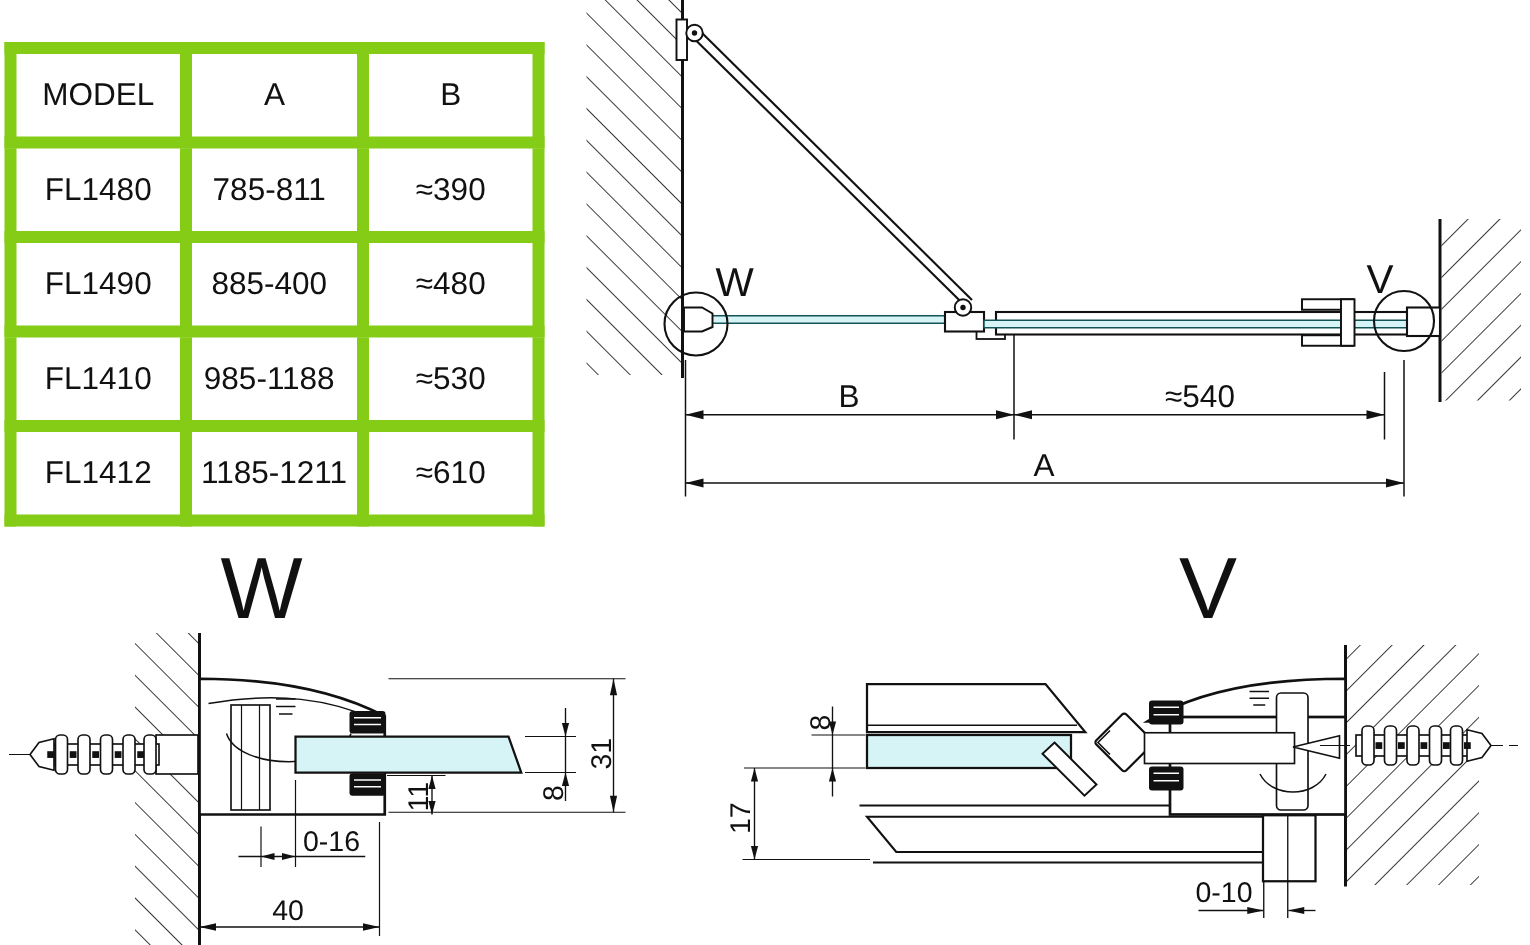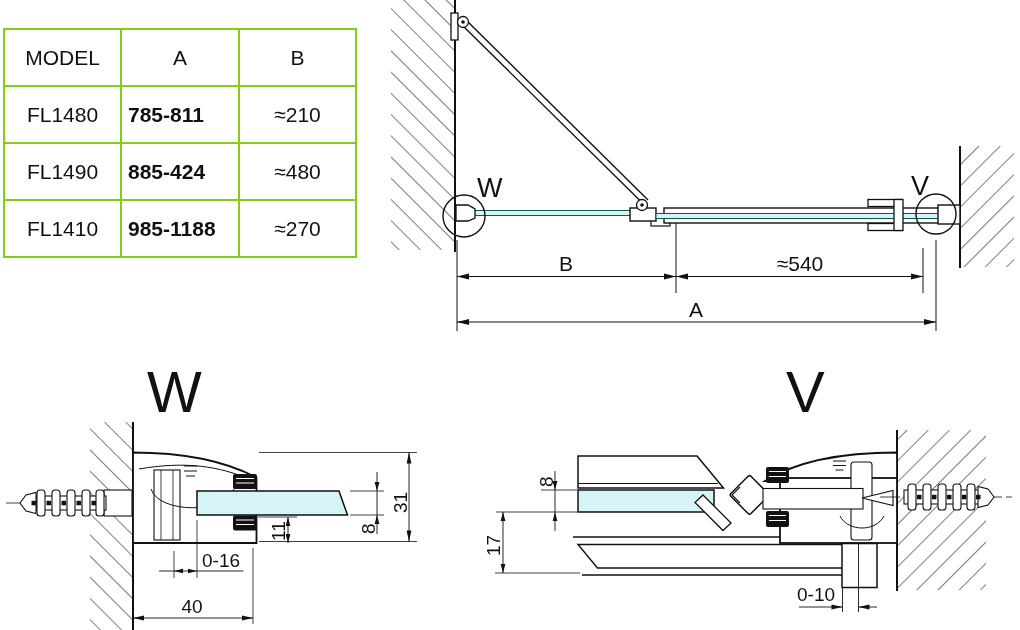--- a/index.html
+++ b/index.html
@@ -1,22 +1,22 @@
 <!DOCTYPE html>
 <html><head>
 <meta charset="utf-8">
 <style>
   html,body{margin:0;padding:0;background:#fff;}
   .canvas{position:relative;width:1020px;height:630px;background:#ffffff;overflow:hidden;
           font-family:"Liberation Sans",sans-serif;color:#111;}
   .spec-table{position:absolute;left:3px;top:28px;width:352px;border-collapse:collapse;
               table-layout:fixed;font-size:21px;border:2.5px solid #111;}
-  .spec-table th,.spec-table td{border:2px solid #84cc16;height:29px;text-align:center;
+  .spec-table th,.spec-table td{border:8px solid #84cc16;height:29px;text-align:center;
               padding:13px;font-weight:normal;white-space:nowrap;}
-  .spec-table td.c-a{text-align:left;padding-left:6px;font-weight:bold;}
+  .spec-table td.c-a{text-align:center;padding-left:6px;}
   svg{position:absolute;overflow:visible;}
   svg text{font-family:"Liberation Sans",sans-serif;fill:#111;}
   .tv{left:380px;top:0;}
   .dw{left:0;top:352px;}
   .dv{left:455px;top:352px;}
 </style>
 </head>
 <body>
 
 <div class="canvas">
@@ -31,31 +31,36 @@
       <tr>
         <th>MODEL</th>
         <th>A</th>
         <th>B</th>
       </tr>
     </thead>
     <tbody>
       <tr>
         <td>FL1480</td>
         <td class="c-a">785-811</td>
-        <td>≈210</td>
+        <td>≈390</td>
       </tr>
       <tr>
         <td>FL1490</td>
-        <td class="c-a">885-424</td>
+        <td class="c-a">885-400</td>
         <td>≈480</td>
       </tr>
       <tr>
         <td>FL1410</td>
         <td class="c-a">985-1188</td>
-        <td>≈270</td>
+        <td>≈530</td>
+      </tr>
+      <tr>
+        <td>FL1412</td>
+        <td class="c-a">1185-1211</td>
+        <td>≈610</td>
       </tr>
     </tbody>
   </table>
 
   <svg class="tv" width="640" height="345" viewBox="380 0 640 345">
     <defs>
       <pattern id="htL" width="15" height="15" patternUnits="userSpaceOnUse" patternTransform="rotate(-45)">
         <line x1="0" y1="0" x2="0" y2="15" stroke="#111" stroke-width="1.1"></line>
       </pattern>
       <pattern id="htR" width="15" height="15" patternUnits="userSpaceOnUse" patternTransform="rotate(45)">

